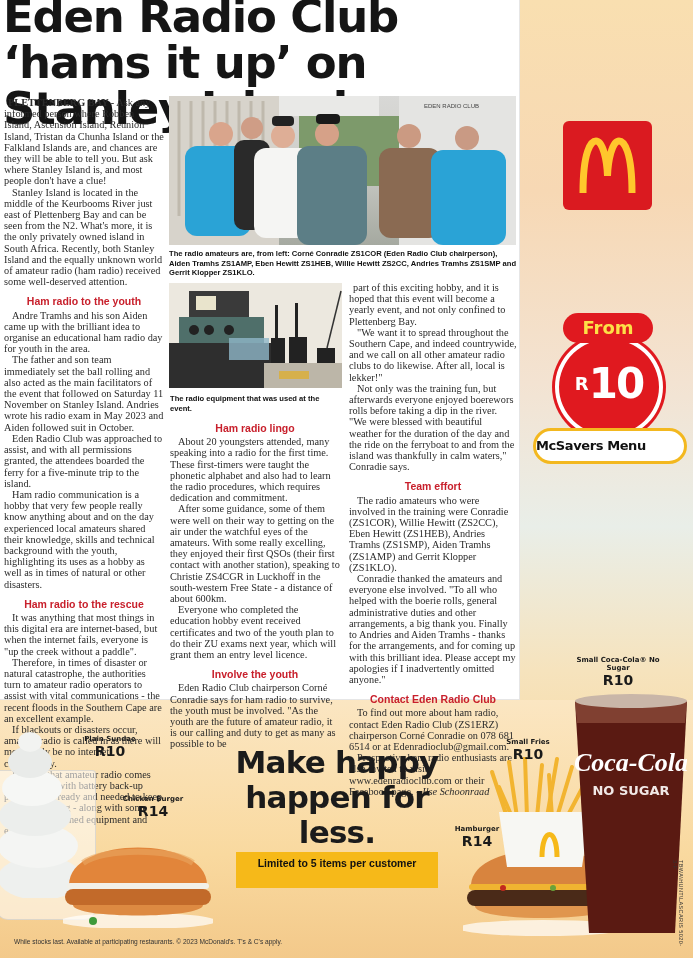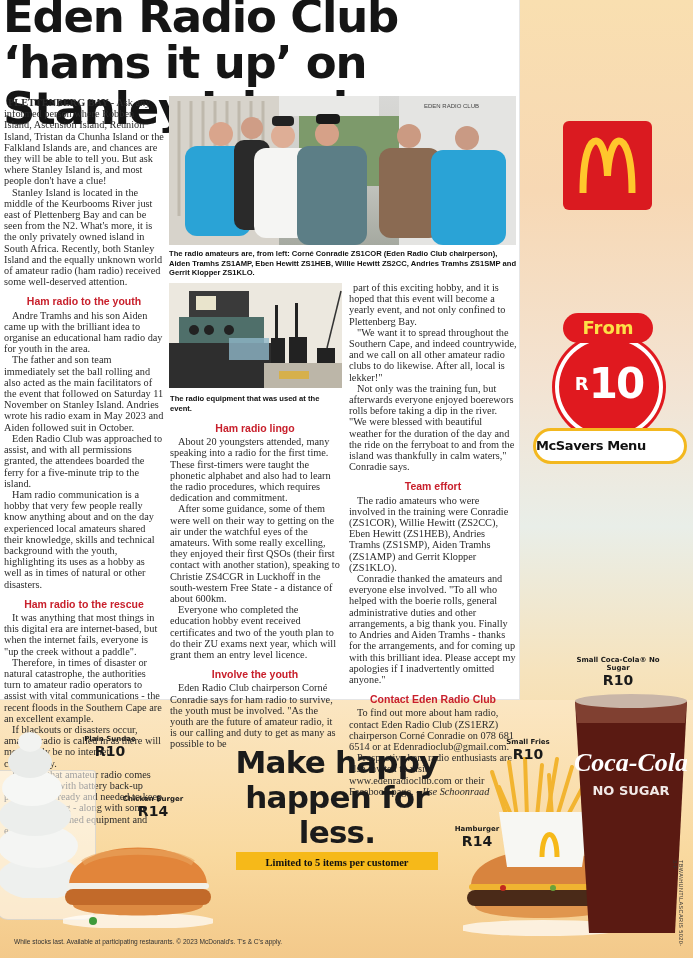--- a/index.html
+++ b/index.html
@@ -85,23 +85,23 @@
   .item-label { position: absolute; font-family: "DejaVu Sans", sans-serif; font-weight: bold; color: #1a1a1a; text-align: center; }
   .item-label .n { font-size: 7px; display: block; }
   .item-label .p { font-size: 14px; display: block; line-height: 16px; }
 
   .tagline {
     position: absolute; left: 232px; top: 745px; width: 210px; text-align: center;
     font-family: "DejaVu Sans", sans-serif; font-weight: bold; color: #1b1b1b;
     font-size: 31px; line-height: 35px; letter-spacing: -0.8px;
   }
   .limit {
-    position: absolute; left: 236px; top: 852px; width: 202px; height: 18px;
+    position: absolute; left: 236px; top: 852px; width: 202px; height: 36px;
     background: #f6b919; text-align: center;
-    font-family: Liberation Serif, serif; font-weight: bold; font-size: 10.5px; line-height: 22px; color: #111;
+    font-family: Liberation Sans, sans-serif; font-weight: bold; font-size: 10.5px; line-height: 22px; color: #111;
   }
   .disclaimer {
     position: absolute; left: 14px; top: 938px; font-family: "Liberation Sans", sans-serif;
     font-size: 6.6px; color: #333;
   }
   .vert-code {
     position: absolute; left: 672px; top: 860px; width: 12px; height: 90px;
     writing-mode: vertical-rl; font-family: "Liberation Sans", sans-serif; font-size: 5.5px; color: #333; letter-spacing: 0.4px;
   }
 

